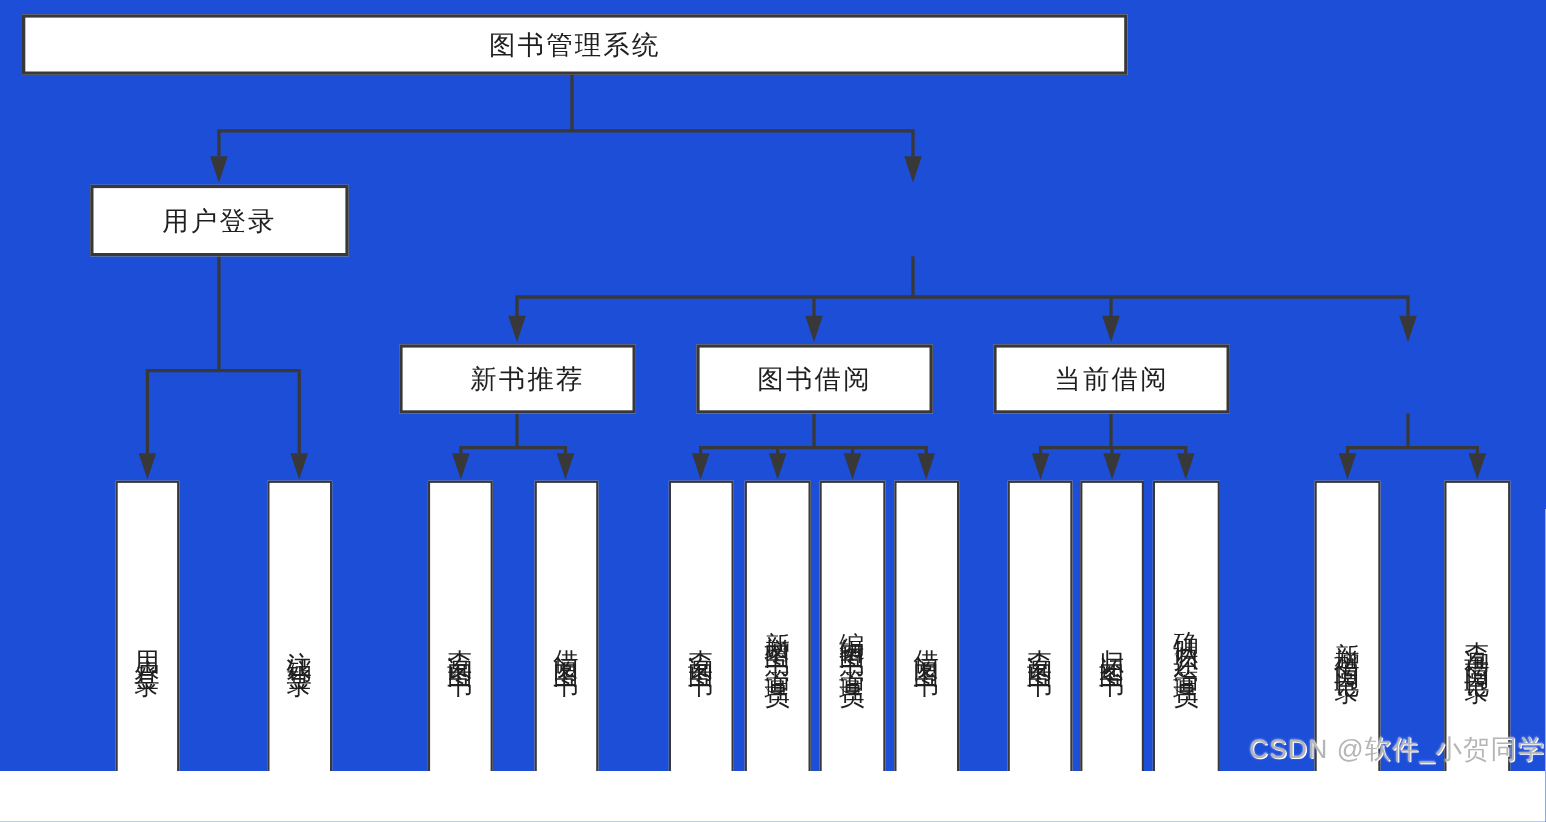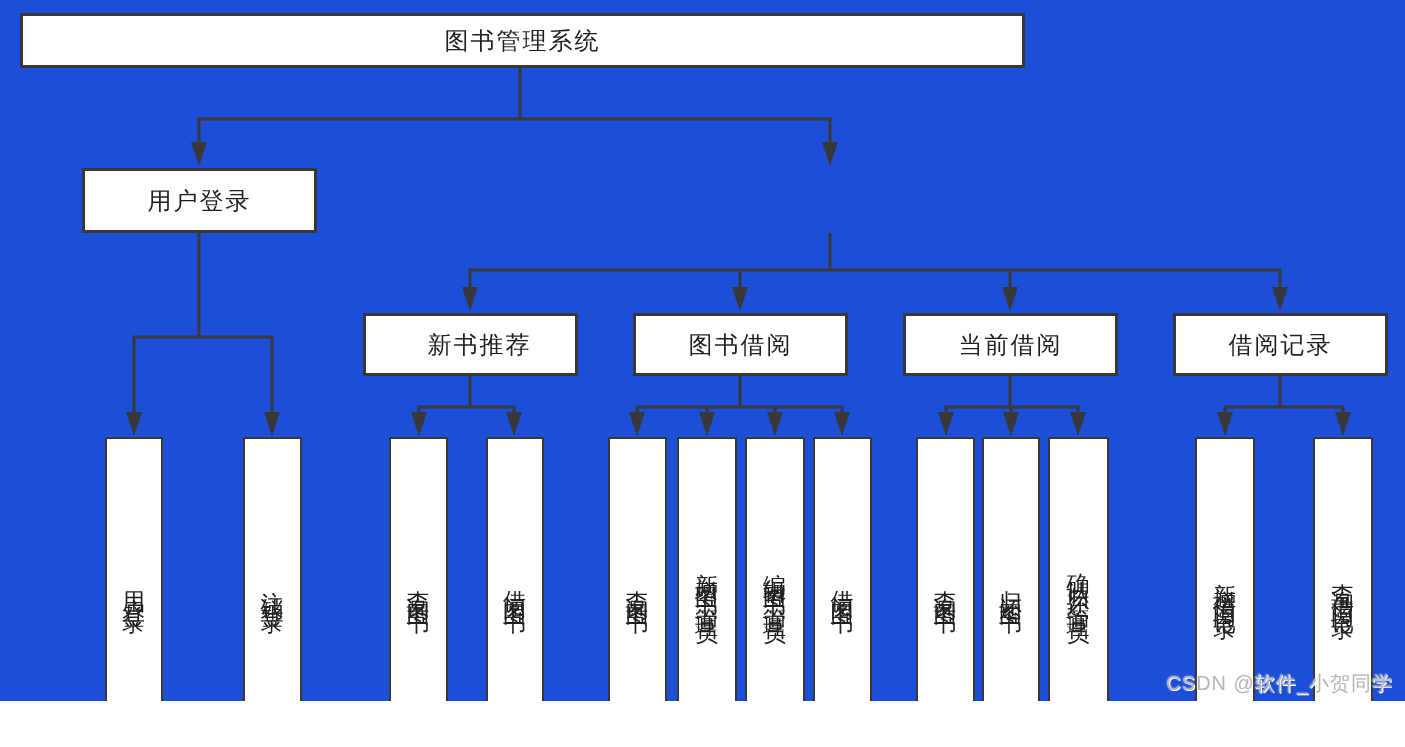--- a/index.html
+++ b/index.html
@@ -50,23 +50,23 @@
     writing-mode: vertical-rl;
     text-orientation: mixed;
     font-size: 23px;
     line-height: 1.05;
     letter-spacing: 7px;
     color: #1f1f1f;
     white-space: nowrap;
   }
   .watermark {
     position: absolute;
-    right: 12px;
+    right: 0;
     bottom: 4px;
-    font-size: 20px;
+    font-size: 24px;
     letter-spacing: 1px;
     color: #b5b5b5;
     text-shadow: 0 0 2px #ffffff, 1px 1px 0 #ffffff;
     z-index: 3;
   }
 </style>
 </head>
 <body>
 
 <div class="stage">
@@ -123,21 +123,20 @@
     </g>
   </svg>
 
   <div class="node" style="left:20px; top:13px; width:1005px; height:55px;">图书管理系统</div>
 
   <div class="node" style="left:82px; top:168px; width:235px; height:65px;">用户登录</div>
 
   <div class="node" style="left:363px; top:313px; width:215px; height:63px;padding-left:18px;">新书推荐</div>
   <div class="node" style="left:633px; top:313px; width:215px; height:63px;">图书借阅</div>
   <div class="node" style="left:903px; top:313px; width:215px; height:63px;">当前借阅</div>
-  <div class="node" style="left:1173px; top:313px; width:215px; height:63px;">借阅记录</div>
 
   <div class="leaf" style="left:105px; top:437px; width:58px; height:299px;">
     <span class="vtext">用户登录</span>
   </div>
   <div class="leaf" style="left:243px; top:437px; width:59px; height:299px;">
     <span class="vtext">注销登录</span>
   </div>
 
   <div class="leaf" style="left:389px; top:437px; width:59px; height:298px;">
     <span class="vtext">查询图书</span>

